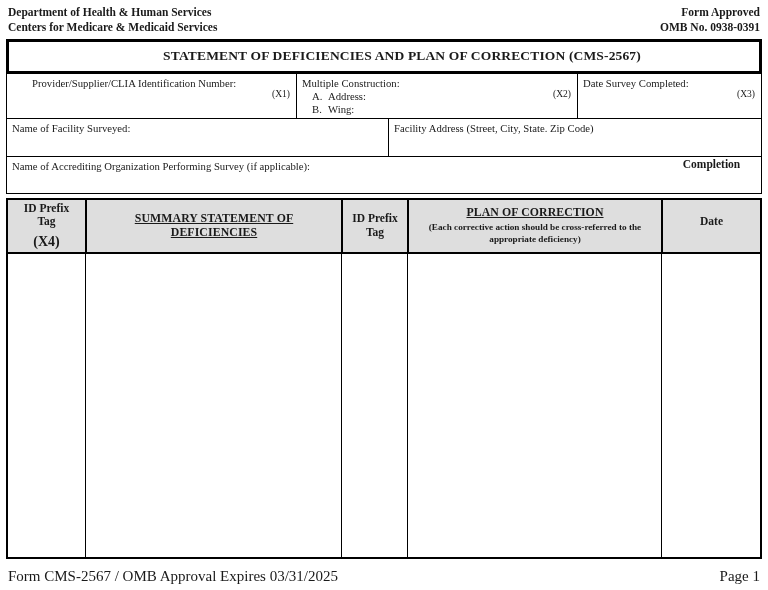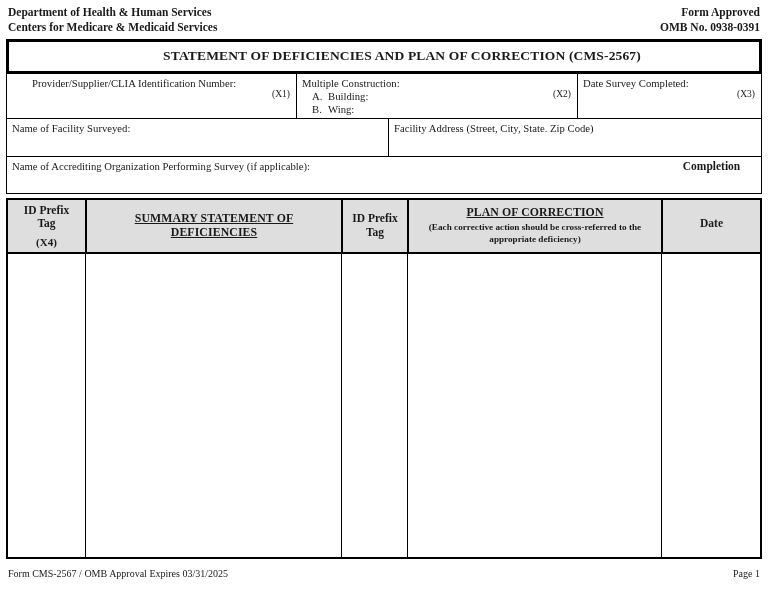--- a/index.html
+++ b/index.html
@@ -172,41 +172,41 @@
   }
   .hcell .h-sub {
     font-weight: bold;
     font-size: 9.2px;
     line-height: 1.25;
     margin-top: 2px;
     padding: 0 3px;
   }
   .hcell .h-x {
     font-weight: bold;
-    font-size: 11px;
+    font-size: 14px;
     margin-top: 5px;
   }
 
   .def-body {
     display: flex;
     height: 303px;
   }
   .def-body .bcell {
     box-sizing: border-box;
     background: #fff;
   }
   .def-body .bcell + .bcell { border-left: 1.6px solid #000; }
 
   
   .footer {
     display: flex;
     justify-content: space-between;
     align-items: baseline;
     padding: 9px 2px 0 2px;
-    font-size: 10px;
+    font-size: 15px;
   }
   .footer .f-left { white-space: nowrap; }
   .footer .f-right { white-space: nowrap; }
 </style>
 </head>
 <body>
 
 <div class="page">
 
   <div class="top-header">
@@ -229,21 +229,21 @@
     <div class="ident-row r1">
       <div class="cell c-x1">
         <span class="label">Provider/Supplier/CLIA Identification Number:</span>
         <span class="xtag">(X1)</span>
       </div>
       <div class="cell c-x2">
         <span class="label">Multiple Construction:</span>
         <ul class="mc-list">
           <li>
             <span class="ltr">A.</span>
-            <span class="nm">Building:</span>
+            <span class="nm">Address:</span>
           </li>
           <li>
             <span class="ltr">B.</span>
             <span class="nm">Wing:</span>
           </li>
         </ul>
         <span class="xtag">(X2)</span>
       </div>
       <div class="cell c-x3">
         <span class="label">Date Survey Completed:</span>

